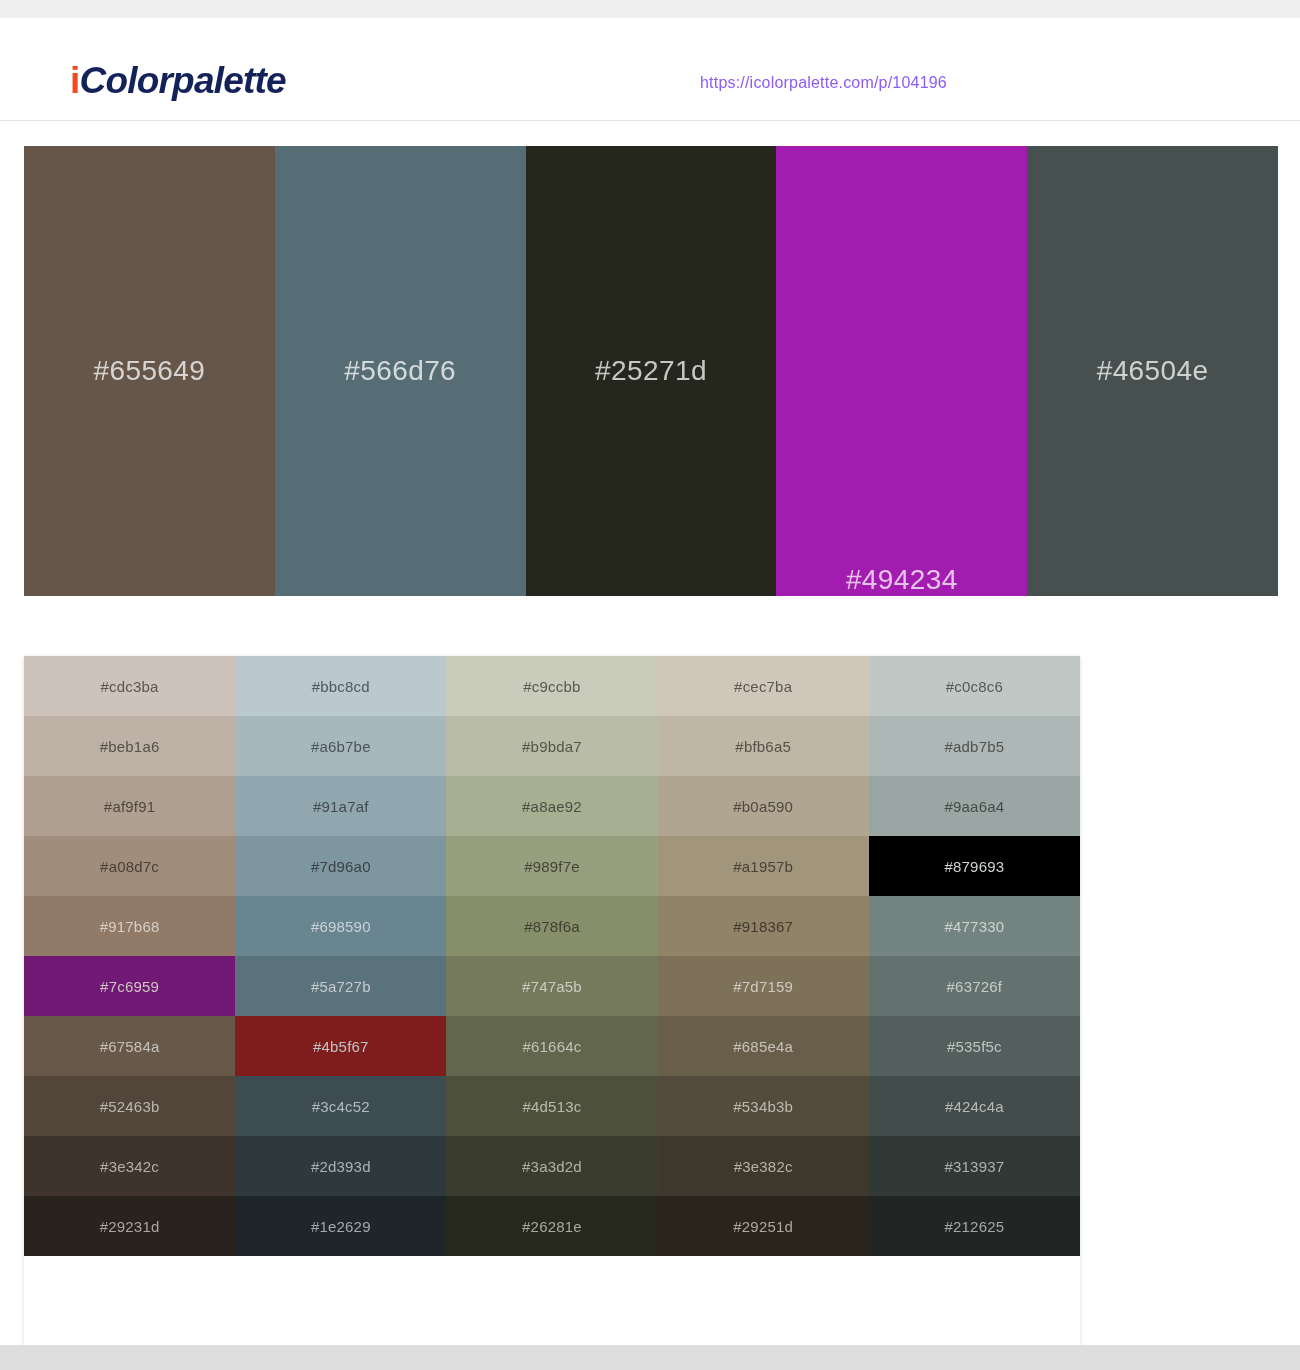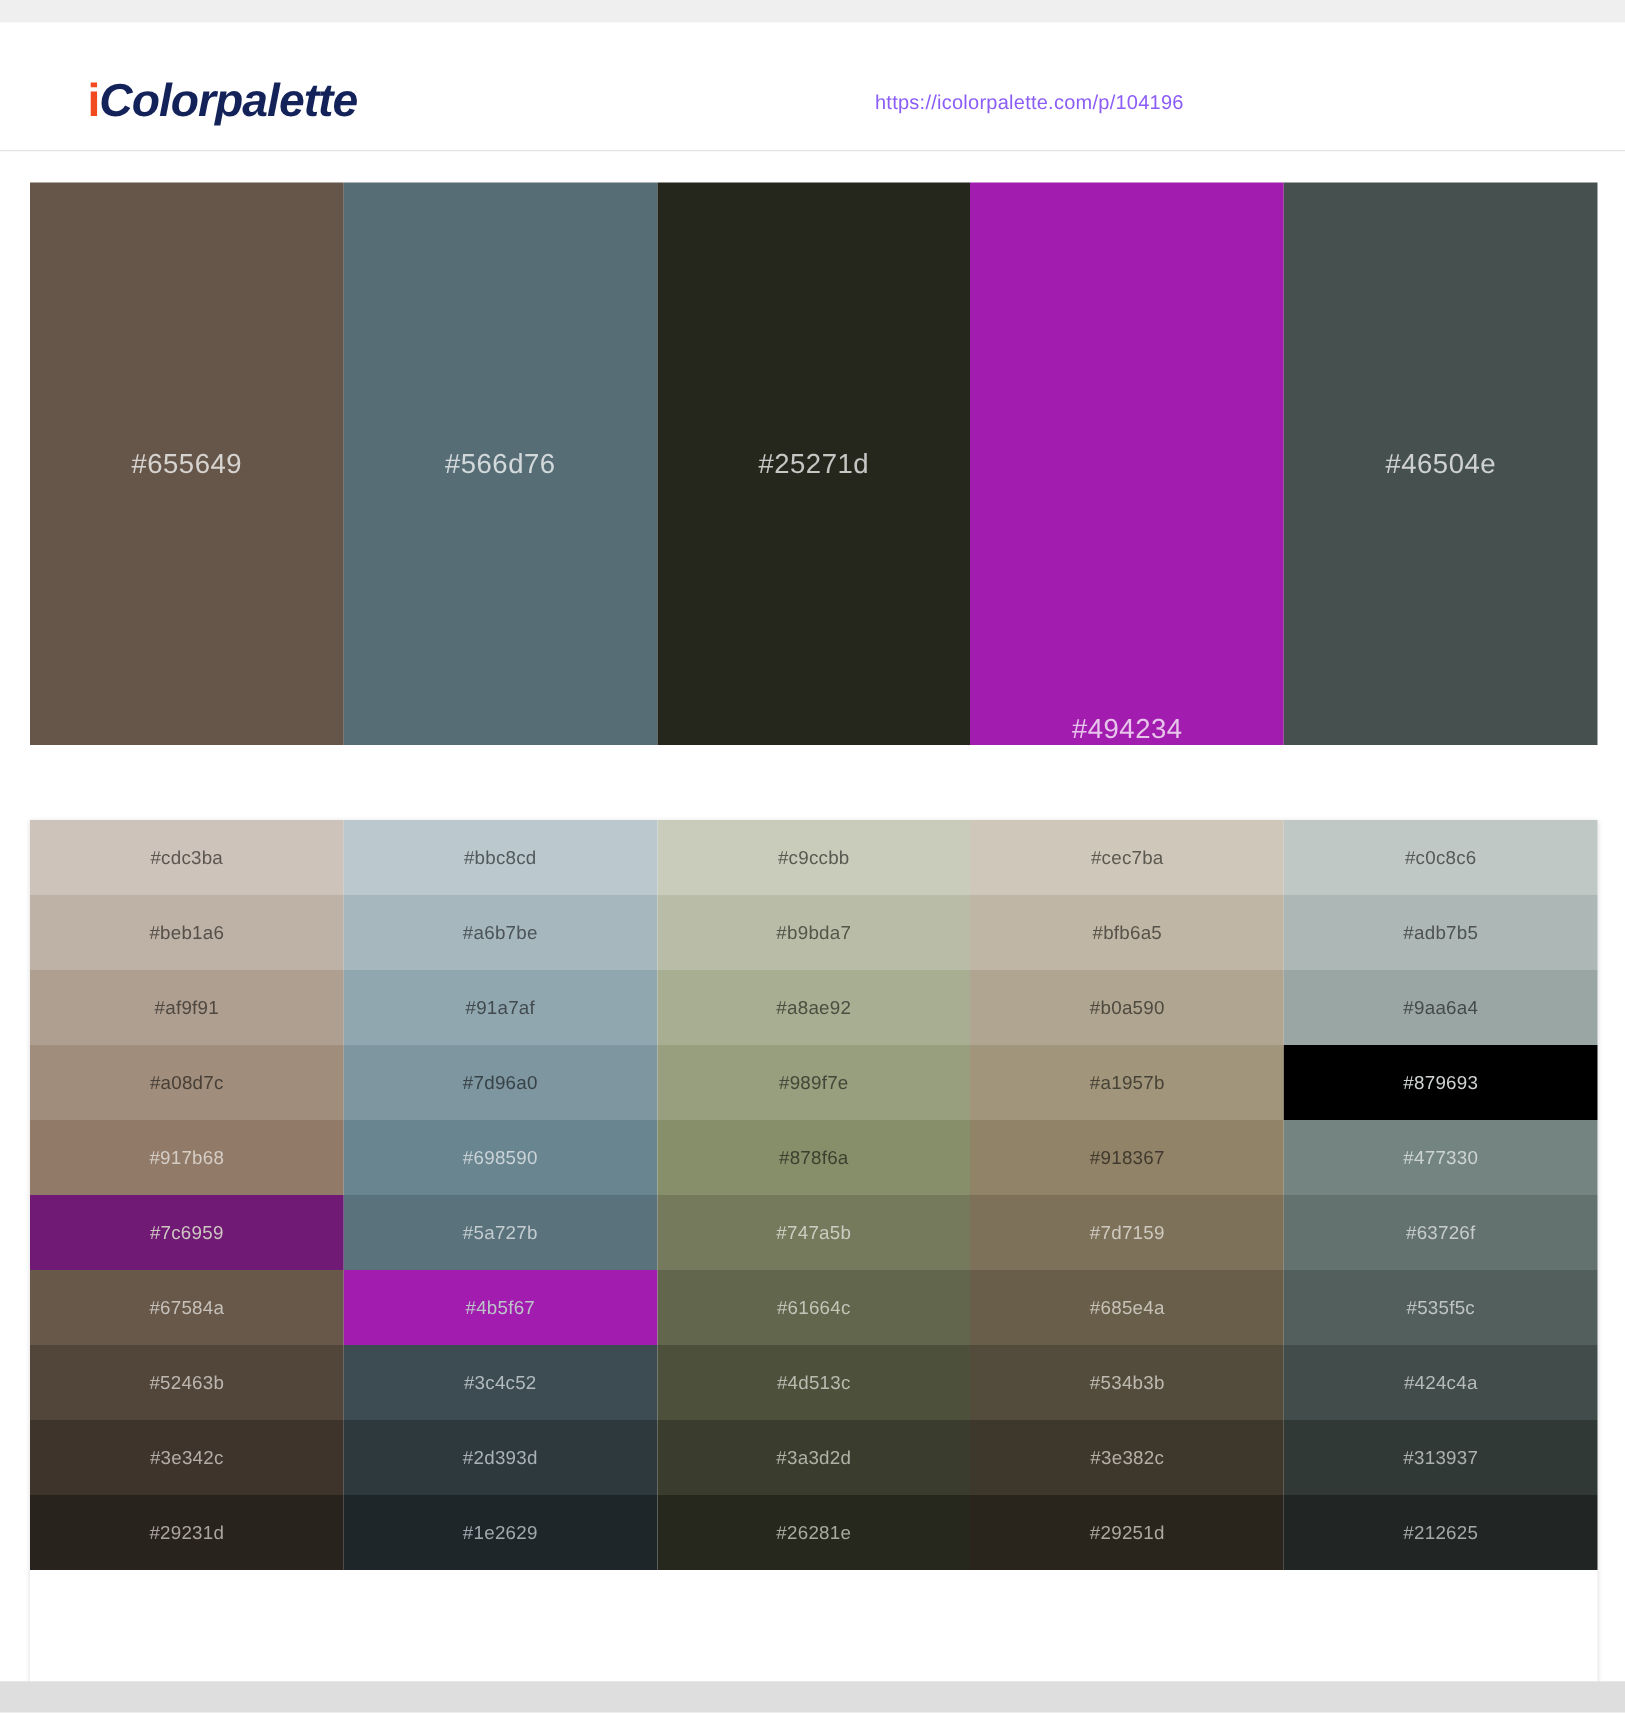--- a/index.html
+++ b/index.html
@@ -58,30 +58,30 @@
     width: 1254px;
   }
   .palette-cell {
     flex: 1 1 0;
     display: flex;
     align-items: center;
     justify-content: center;
     position: relative;
   }
   .palette-label {
-    font-size: 22px;
+    font-size: 28px;
     color: rgba(255,255,255,0.74);
     letter-spacing: 0.4px;
     font-family: "Liberation Sans", sans-serif;
   }
 
   
   .grid-card {
     margin: 60px 22px 0 24px;
-    width: 1254px;
+    width: 1056px;
     background: #ffffff;
     box-shadow: 0 1px 4px rgba(0,0,0,0.14);
     padding-bottom: 110px;
   }
   .grid-table {
     width: 100%;
     border-collapse: collapse;
     table-layout: fixed;
   }
   .grid-table td {
@@ -175,21 +175,21 @@
         </tr>
         <tr>
           <td style="background: #701a75; color: rgb(206, 199, 193);">#7c6959</td>
           <td style="background: rgb(90, 114, 123); color: rgb(196, 204, 208);">#5a727b</td>
           <td style="background: rgb(116, 122, 91); color: rgb(203, 205, 192);">#747a5b</td>
           <td style="background: rgb(125, 113, 89); color: rgb(207, 202, 192);">#7d7159</td>
           <td style="background: rgb(99, 114, 111); color: rgb(199, 204, 202);">#63726f</td>
         </tr>
         <tr>
           <td style="background: rgb(103, 88, 74); color: rgb(198, 192, 186);">#67584a</td>
-          <td style="background: #a21caf; color: rgb(188, 196, 200);">#4b5f67</td>
+          <td style="background: #7f1d1d; color: rgb(188, 196, 200);">#4b5f67</td>
           <td style="background: rgb(97, 102, 76); color: rgb(194, 196, 184);">#61664c</td>
           <td style="background: rgb(104, 94, 74); color: rgb(198, 194, 184);">#685e4a</td>
           <td style="background: rgb(83, 95, 92); color: rgb(191, 196, 195);">#535f5c</td>
         </tr>
         <tr>
           <td style="background: rgb(82, 70, 59); color: rgb(189, 183, 177);">#52463b</td>
           <td style="background: rgb(60, 76, 82); color: rgb(179, 187, 191);">#3c4c52</td>
           <td style="background: rgb(77, 81, 60); color: rgb(185, 187, 175);">#4d513c</td>
           <td style="background: rgb(83, 75, 59); color: rgb(189, 186, 177);">#534b3b</td>
           <td style="background: rgb(66, 76, 74); color: rgb(182, 187, 186);">#424c4a</td>

